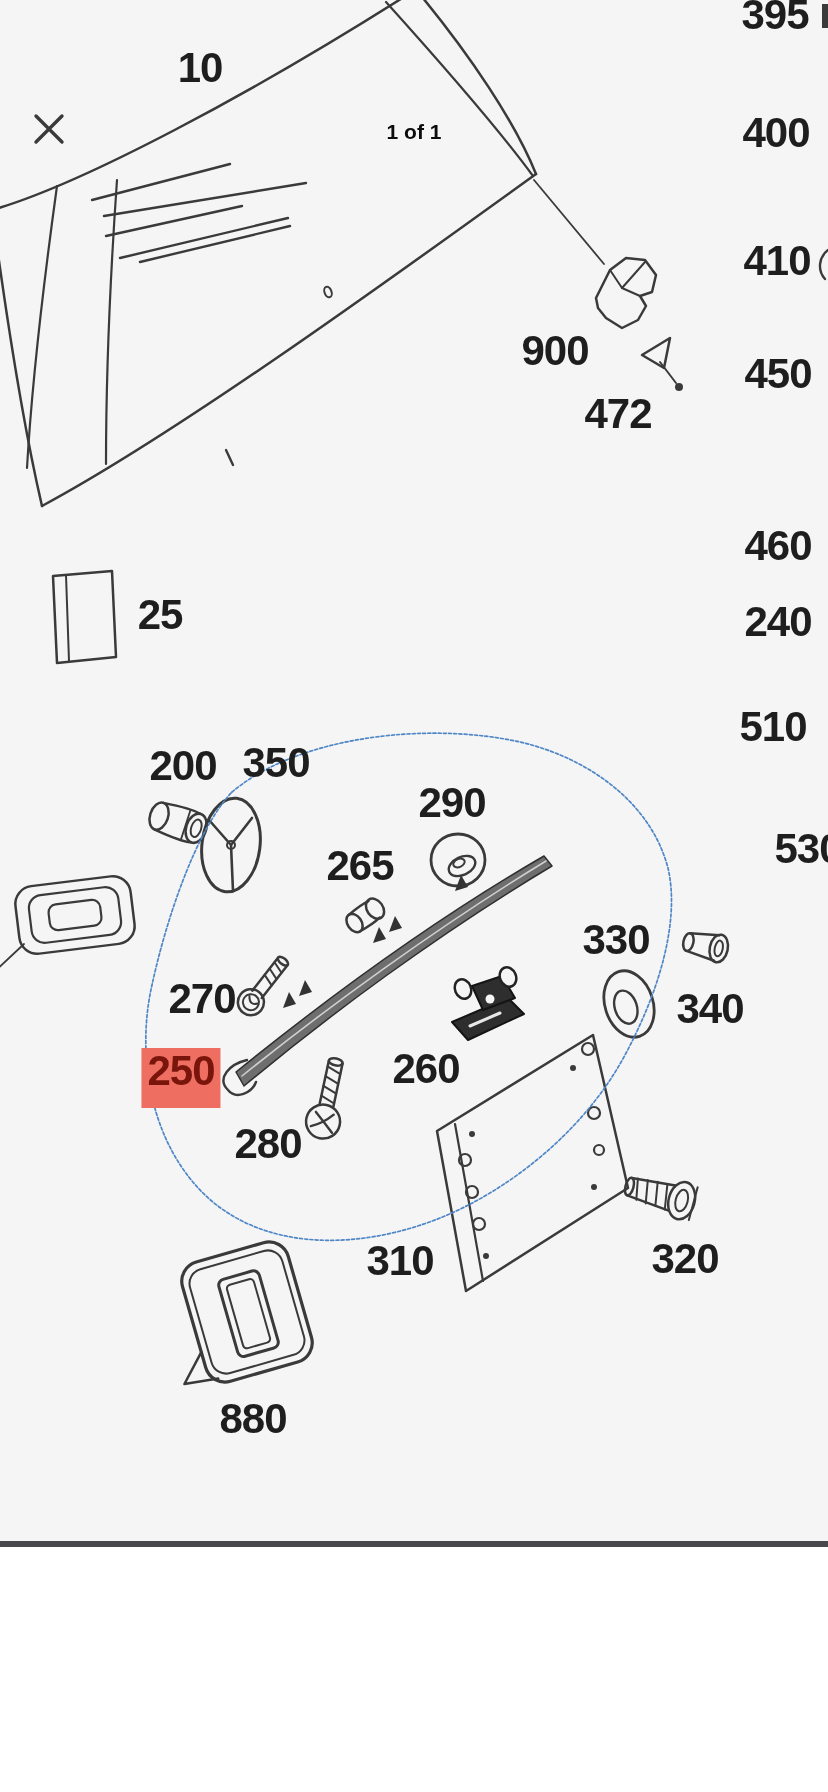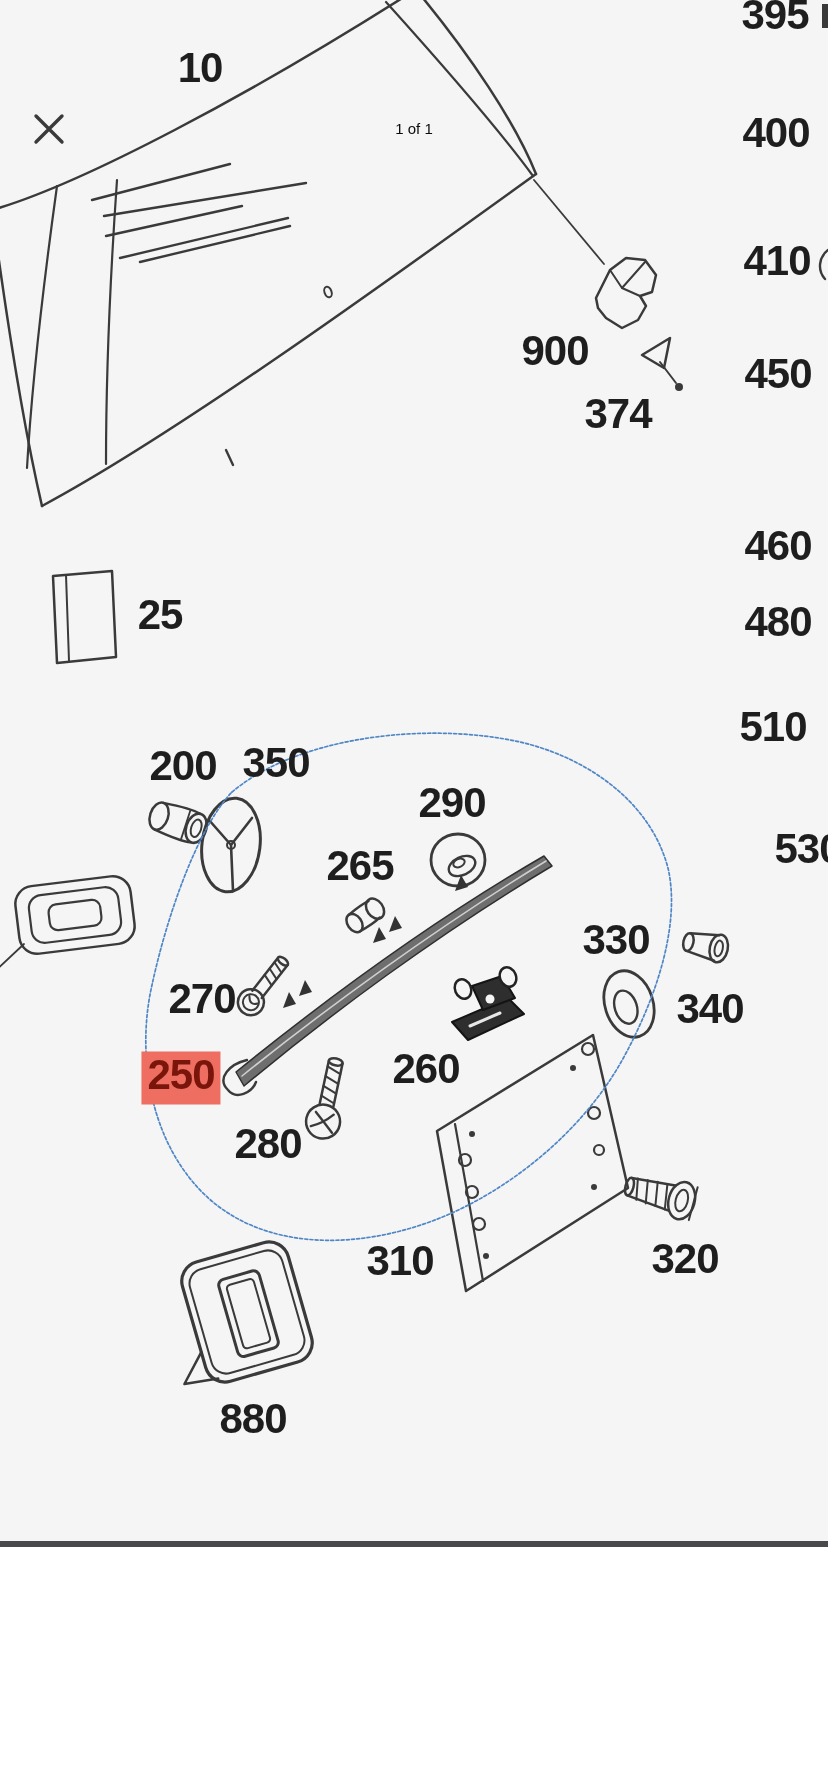--- a/index.html
+++ b/index.html
@@ -6,25 +6,25 @@
   body{width:828px;height:1792px;position:relative;background:#ffffff;overflow:hidden;
        font-family:"Liberation Sans",sans-serif;}
   #viewer{position:absolute;left:0;top:0;width:828px;height:1792px;}
   #canvas-area{position:absolute;left:0;top:0;width:828px;height:1541px;background:var(--bg,#f5f5f6);}
   #diagram-svg{position:absolute;left:0;top:0;}
   #labels{position:absolute;left:0;top:0;width:828px;height:1541px;}
   .part-label{position:absolute;transform:translate(-50%,-50%);
        font-weight:bold;font-size:42px;line-height:1;letter-spacing:-1px;
        color:var(--line,#1e1e1e);white-space:nowrap;}
   .part-label.highlighted{background:var(--highlight_bg,#ee6e61);color:var(--highlight_text,#7a150c);
-       padding:2px 6px 9px 6px;}
+       padding:2px 6px 16px 6px;}
   #close-btn{position:absolute;left:24px;top:104px;width:50px;height:50px;display:flex;
        align-items:center;justify-content:center;cursor:pointer;}
   #pagination{position:absolute;left:50%;top:120px;transform:translateX(-50%);
-       font-weight:normal;font-size:15px;color:#0c0c0c;}
+       font-weight:bold;font-size:21px;color:#0c0c0c;}
   #divider{position:absolute;left:0;top:1541px;width:828px;height:6px;background:var(--divider,#49494b);}
   #below-area{position:absolute;left:0;top:1547px;width:828px;height:245px;background:#ffffff;}
 </style>
 </head>
 <body>
 
 <div id="viewer">
   <div id="canvas-area">
 
     <svg id="diagram-svg" width="828" height="1541" viewBox="0 0 828 1541" fill="none" stroke="#3a3a3a" stroke-width="2.5" stroke-linecap="round" stroke-linejoin="round">
@@ -199,25 +199,25 @@
                C 166,920 196,830 232,792 Z" stroke="#4f86c6" stroke-width="1.7" stroke-dasharray="3 2.2" fill="none"></path>
     </svg>
 
     <div id="labels">
         <div class="part-label" style="left: 200px; top: 68px; text-align: center;">10</div>
         <div class="part-label" style="left: 775px; top: 15px;">395</div>
         <div class="part-label" style="left: 776px; top: 133px;">400</div>
         <div class="part-label" style="left: 777px; top: 261px;">410</div>
         <div class="part-label" style="left: 778px; top: 374px;">450</div>
         <div class="part-label" style="left: 778px; top: 510px; margin-top: 36px;">460</div>
-        <div class="part-label" style="left: 778px; top: 622px;">480</div>
+        <div class="part-label" style="left: 778px; top: 622px;">240</div>
         <div class="part-label" style="left: 773px; top: 727px;">510</div>
         <div class="part-label" style="left: 772px; top: 849px; margin-left: 36px;">530</div>
         <div class="part-label" style="left: 555px; top: 351px;">900</div>
-        <div class="part-label" style="left: 618px; top: 414px;">374</div>
+        <div class="part-label" style="left: 618px; top: 414px;">472</div>
         <div class="part-label" style="left: 160px; top: 615px;">25</div>
         <div class="part-label" style="left: 183px; top: 766px;">200</div>
         <div class="part-label" style="left: 276px; top: 763px;">350</div>
         <div class="part-label" style="left: 452px; top: 803px;">290</div>
         <div class="part-label" style="left: 360px; top: 866px;">265</div>
         <div class="part-label" style="left: 202px; top: 999px; text-align: center;">270</div>
         <div class="part-label highlighted" style="left: 181px; top: 1078px;">250</div>
         <div class="part-label" style="left: 416px; top: 1069px; margin-left: 10px;">260</div>
         <div class="part-label" style="left: 268px; top: 1144px;">280</div>
         <div class="part-label" style="left: 616px; top: 940px;">330</div>

